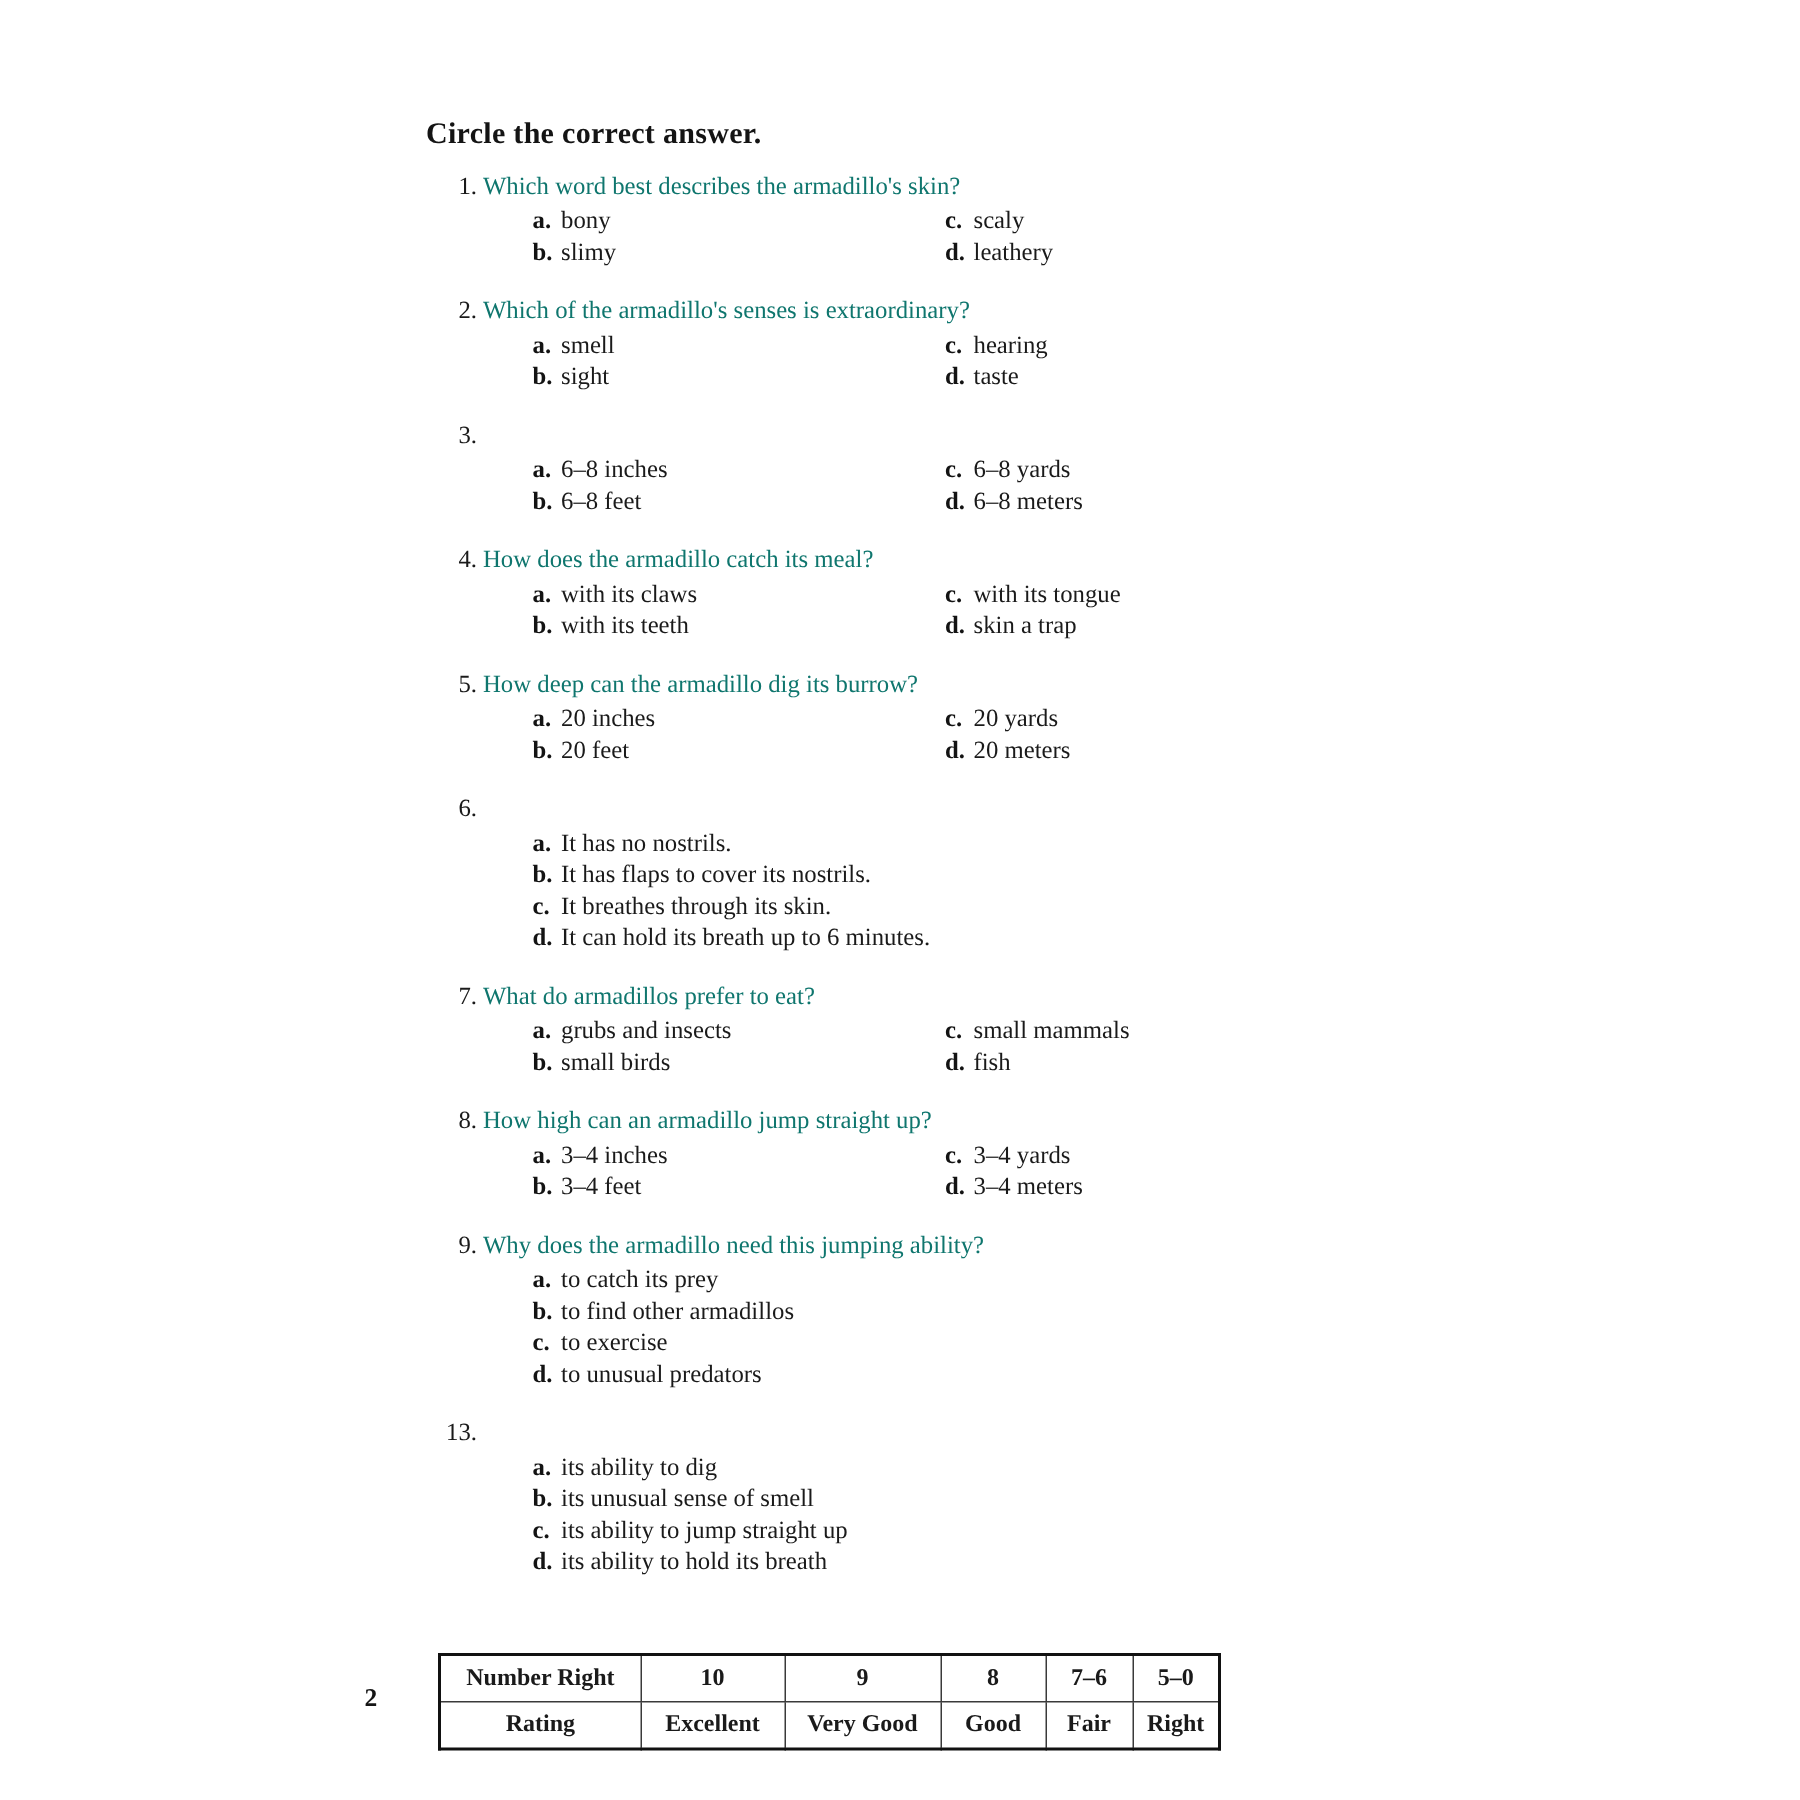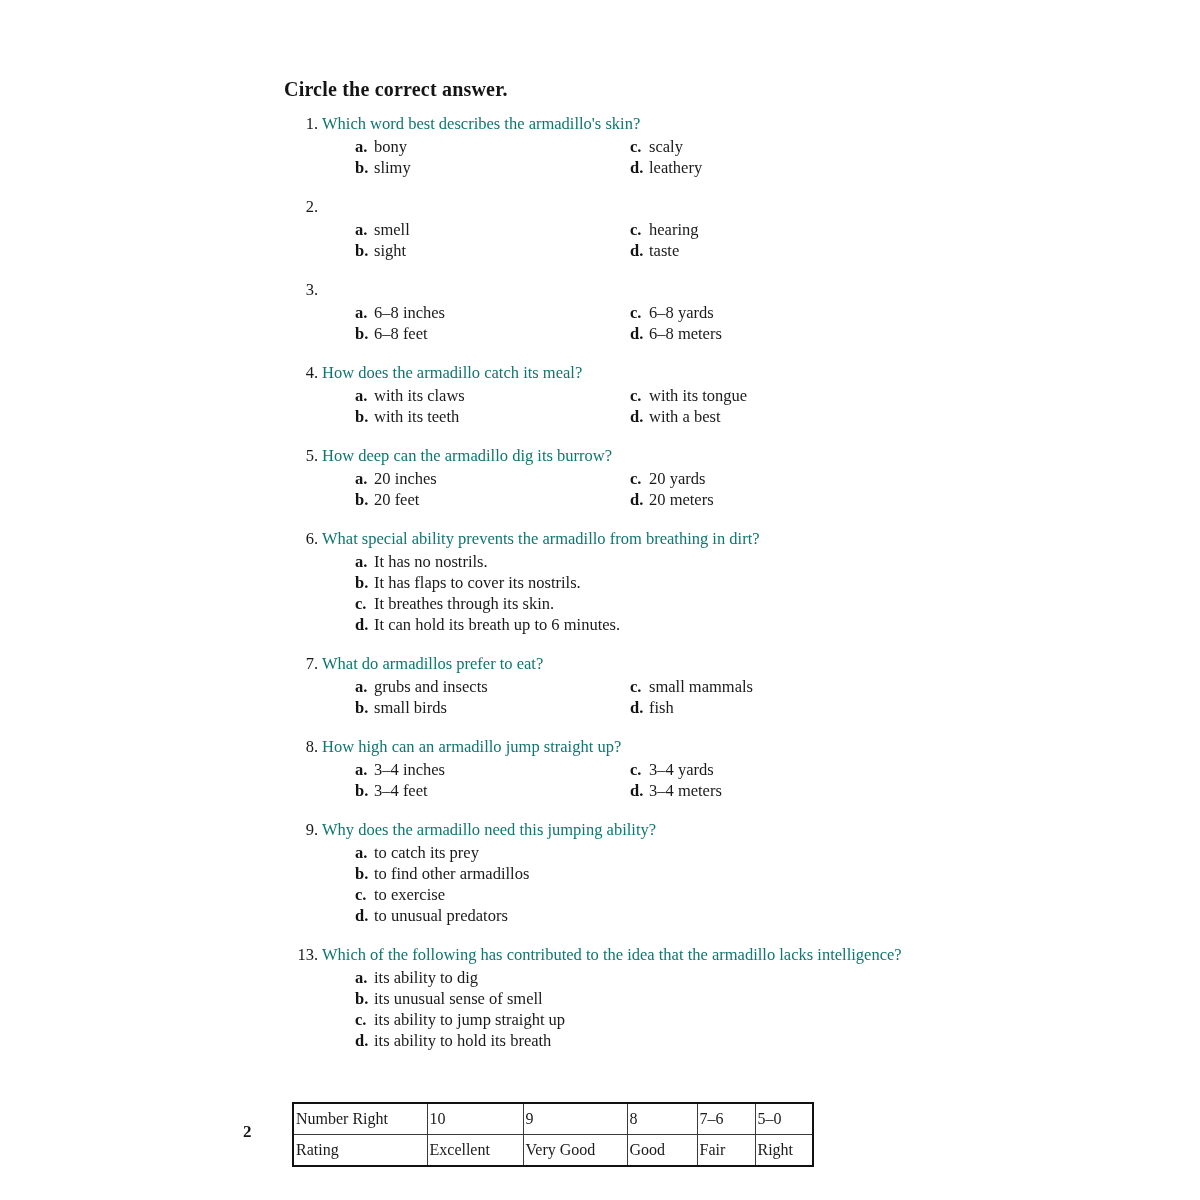--- a/index.html
+++ b/index.html
@@ -119,26 +119,27 @@
     position: absolute;
     left: 292px;
     top: 1102px;
     width: 520px;
     border-collapse: collapse;
     border: 2.5px solid #111111;
     table-layout: fixed;
   }
   .score-table td {
     border: 1px solid #3a3a3a;
-    text-align: left;
+    text-align: center;
     font-size: 16px;
     height: 30px;
     padding: 0 2px;
     line-height: 30px;
     color: #1a1a1a;
+    font-weight: bold;
   }
   .score-table col.c0 { width: 134px; }
   .score-table col.c1 { width: 96px; }
   .score-table col.c2 { width: 104px; }
   .score-table col.c3 { width: 70px; }
   .score-table col.c4 { width: 58px; }
   .score-table col.c5 { width: 58px; }
 
   .page-number {
     position: absolute;
@@ -189,20 +190,21 @@
                 <span class="opt-letter">d.</span>
                 <span class="opt-text">leathery</span>
               </div>
             </div>
           </div>
         </div>
       </div>
       <div class="question">
         <div class="q-head">
           <div class="q-num">2.</div>
+          <div class="q-stem">Which of the armadillo's senses is extraordinary?</div>
         </div>
         <div class="opts-two">
           <div class="opt-row">
             <div class="col-a">
               <div style="display: flex;">
                 <span class="opt-letter">a.</span>
                 <span class="opt-text">smell</span>
               </div>
             </div>
             <div class="col-b">
@@ -286,21 +288,21 @@
           <div class="opt-row">
             <div class="col-a">
               <div style="display: flex;">
                 <span class="opt-letter">b.</span>
                 <span class="opt-text">with its teeth</span>
               </div>
             </div>
             <div class="col-b">
               <div style="display: flex;">
                 <span class="opt-letter">d.</span>
-                <span class="opt-text">with a best</span>
+                <span class="opt-text">skin a trap</span>
               </div>
             </div>
           </div>
         </div>
       </div>
       <div class="question">
         <div class="q-head">
           <div class="q-num">5.</div>
           <div class="q-stem">How deep can the armadillo dig its burrow?</div>
         </div>
@@ -331,21 +333,20 @@
                 <span class="opt-letter">d.</span>
                 <span class="opt-text">20 meters</span>
               </div>
             </div>
           </div>
         </div>
       </div>
       <div class="question">
         <div class="q-head">
           <div class="q-num">6.</div>
-          <div class="q-stem">What special ability prevents the armadillo from breathing in dirt?</div>
         </div>
         <div class="opts-one">
           <div class="opt-row">
             <div style="display: flex;">
               <span class="opt-letter">a.</span>
               <span class="opt-text">It has no nostrils.</span>
             </div>
           </div>
           <div class="opt-row">
             <div style="display: flex;">
@@ -467,21 +468,20 @@
             <div style="display: flex;">
               <span class="opt-letter">d.</span>
               <span class="opt-text">to unusual predators</span>
             </div>
           </div>
         </div>
       </div>
       <div class="question">
         <div class="q-head">
           <div class="q-num">13.</div>
-          <div class="q-stem">Which of the following has contributed to the idea that the armadillo lacks intelligence?</div>
         </div>
         <div class="opts-one">
           <div class="opt-row">
             <div style="display: flex;">
               <span class="opt-letter">a.</span>
               <span class="opt-text">its ability to dig</span>
             </div>
           </div>
           <div class="opt-row">
             <div style="display: flex;">

